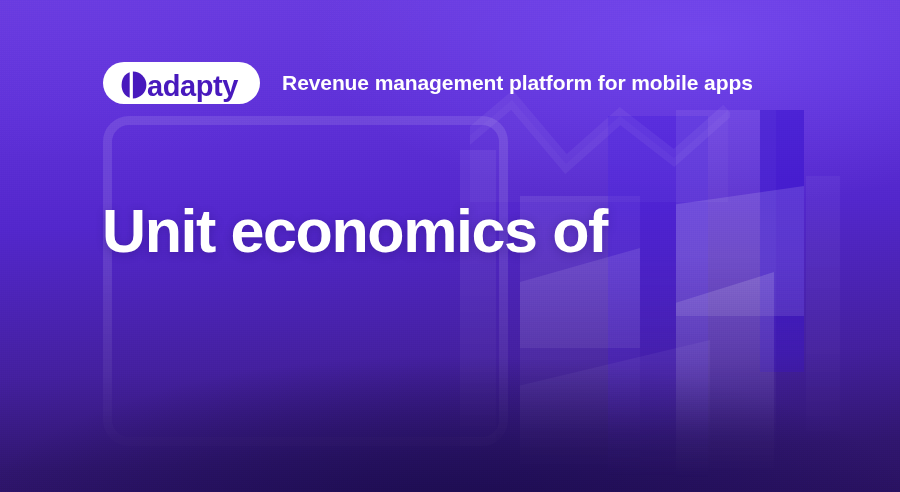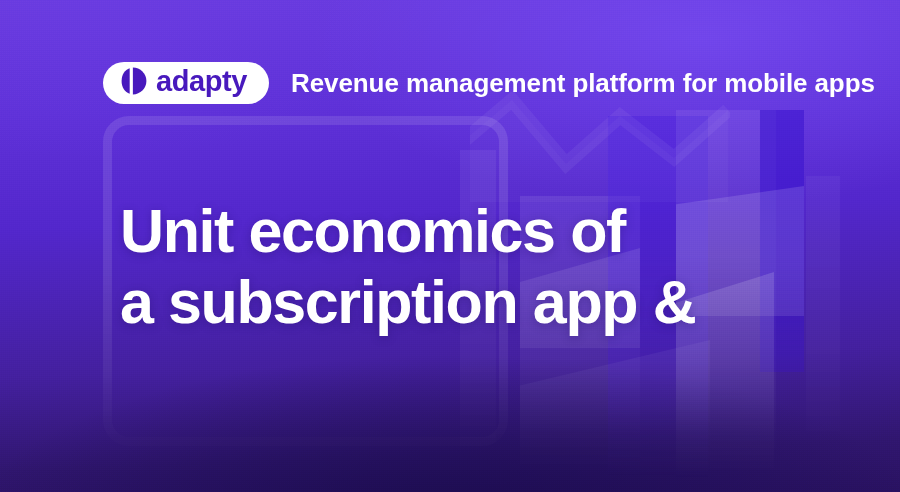--- a/index.html
+++ b/index.html
@@ -138,22 +138,21 @@
     position: absolute;
     left: 103px;
     top: 62px;
     display: flex;
     align-items: center;
     gap: 22px;
   }
 
   .logo-pill {
     display: flex;
-    align-items: flex-end;
-    gap: 9px;
+    align-items: flex-start;
     background: #ffffff;
     border-radius: 999px;
     padding: 9px 22px 9px 18px;
     height: 24px;
     box-sizing: content-box;
   }
   .logo-mark {
     width: 26px;
     height: 28px;
     flex: none;
@@ -164,30 +163,30 @@
     font-size: 29px;
     font-weight: 700;
     letter-spacing: -0.4px;
     line-height: 1;
     position: relative;
     top: 1px;
   }
 
   .tagline {
     color: #ffffff;
-    font-size: 26px;
+    font-size: 21px;
     font-weight: 700;
     letter-spacing: -0.1px;
     white-space: nowrap;
     text-align: center;
   }
 
   .headline {
     position: absolute;
-    left: 120px;
+    left: 102px;
     top: 196px;
     color: #ffffff;
     font-size: 61px;
     font-weight: 700;
     line-height: 71px;
     letter-spacing: -1.4px;
     text-shadow: 0 2px 10px rgba(30,10,90,0.28);
   }
   .headline .ln { display: block; white-space: nowrap; }
 </style>
@@ -240,17 +239,16 @@
           </svg>
         </span>
         <span class="logo-word">adapty</span>
       </div>
 
       <div class="tagline">Revenue management platform for mobile apps</div>
     </div>
 
     <div class="headline">
       <span class="ln">Unit economics of</span>
-      <span class="ln">a subscription app &amp;</span>
     </div>
 
   </div>
 </div>
 
 </body></html>

